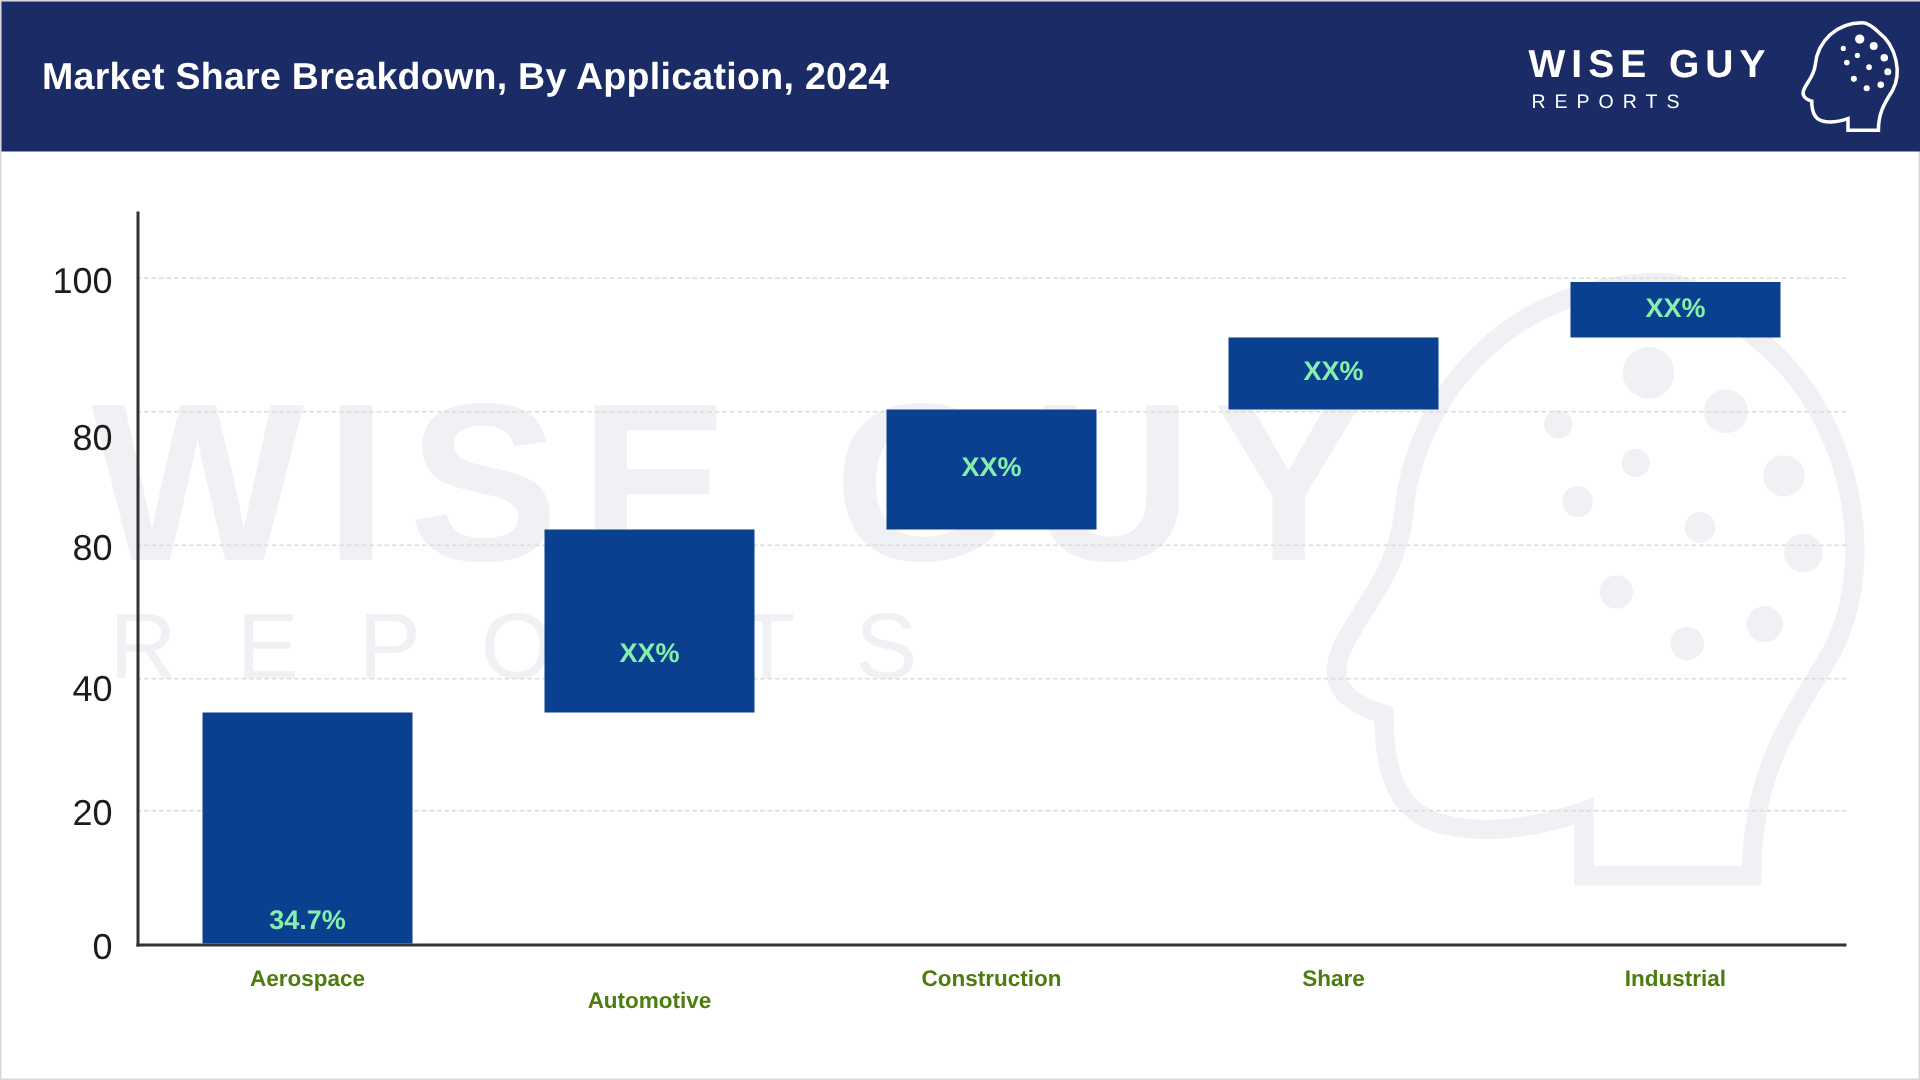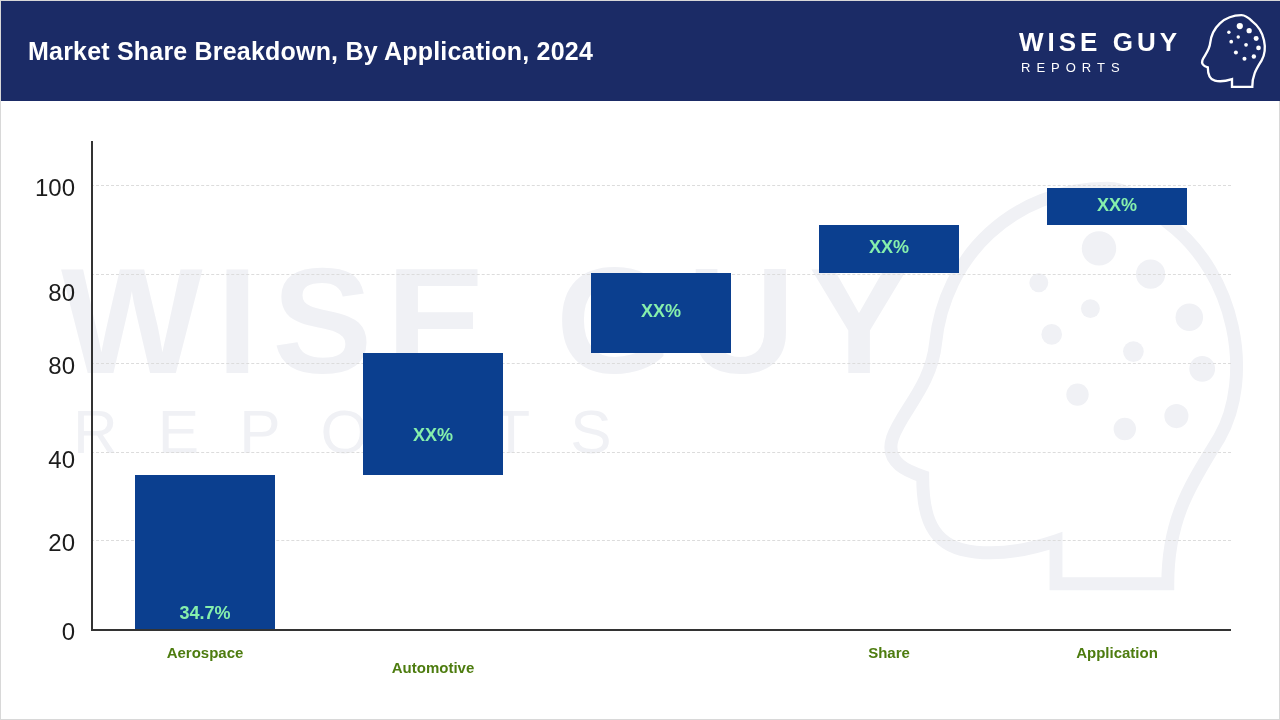--- a/index.html
+++ b/index.html
@@ -234,23 +234,24 @@
         <div class="ylab" style="left: 14px; top: 73.3636px;">100</div>
       </div>
     <div id="xlabels">
         <div class="xlab" style="left: 94px; top: 542px; width: 220px;">
           <div>Aerospace</div>
         </div>
         <div class="xlab" style="left: 322px; top: 557px; width: 220px;">
           <div>Automotive</div>
         </div>
         <div class="xlab" style="left: 550px; top: 542px; width: 220px;">
+          <div>Construction</div>
         </div>
         <div class="xlab" style="left: 778px; top: 542px; width: 220px;">
           <div>Share</div>
         </div>
         <div class="xlab" style="left: 1006px; top: 542px; width: 220px;">
-          <div>Application</div>
+          <div>Industrial</div>
         </div>
       </div>
   </div>
 
 </div>
 
 </body></html>

